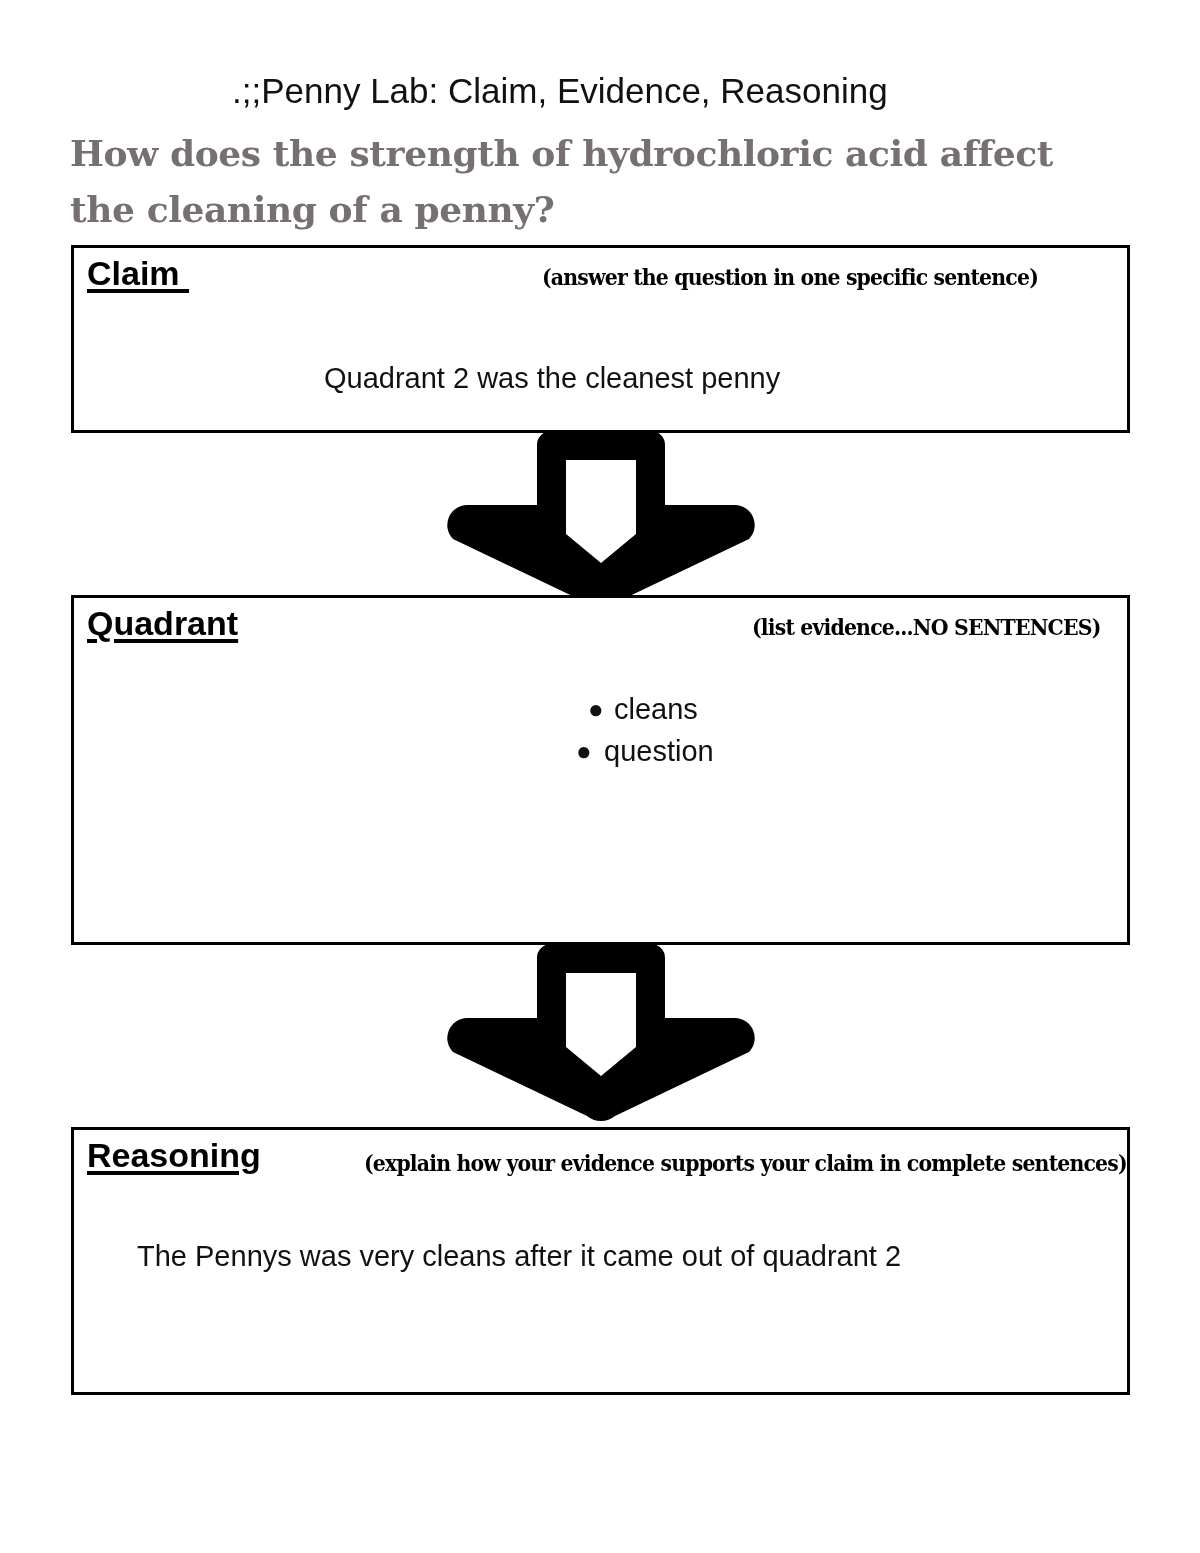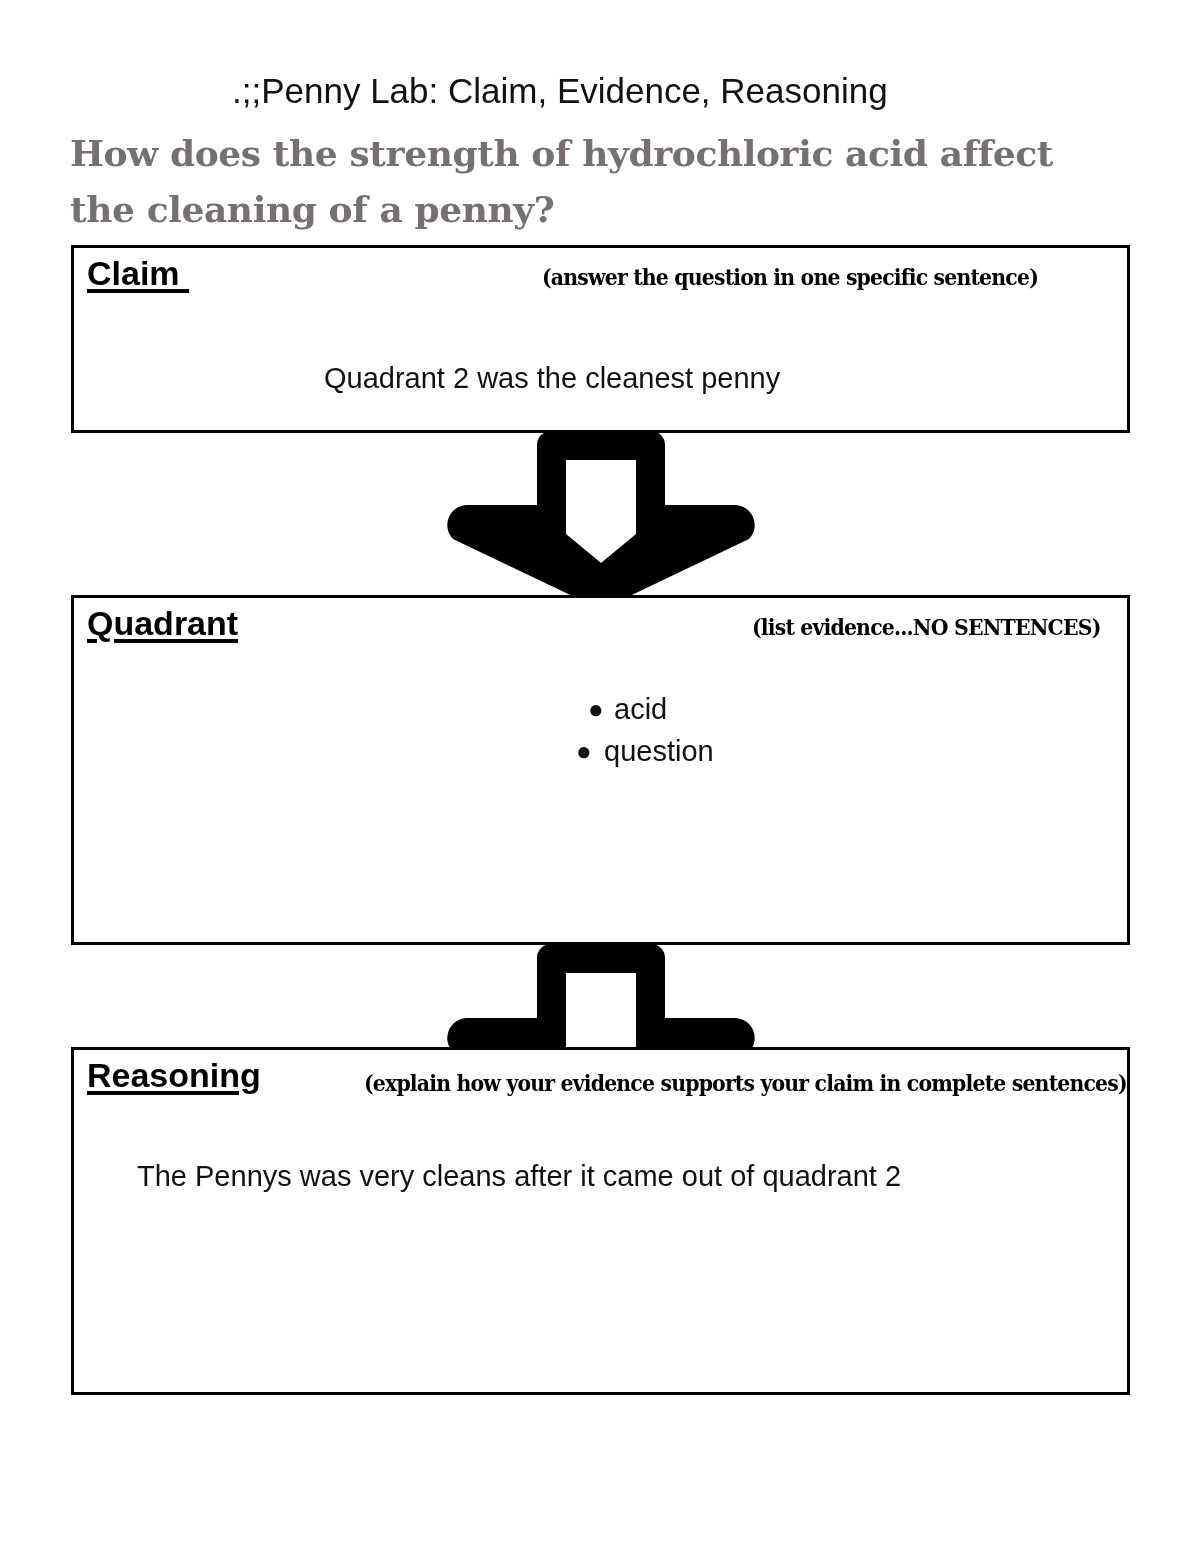--- a/index.html
+++ b/index.html
@@ -54,21 +54,21 @@
   .cer-box {
     position: absolute;
     left: 71px;
     width: 1059px;
     box-sizing: border-box;
     border: 3px solid #000000;
     background: #ffffff;
   }
   .box-claim     { top: 245px;  height: 188px; }
   .box-evidence  { top: 595px;  height: 350px; }
-  .box-reasoning { top: 1047px; height: 348px; }
+  .box-reasoning { top: 1127px; height: 268px; }
 
   .box-header {
     position: relative;
     height: 52px;
   }
 
   .box-label {
     position: absolute;
     left: 13px;
     top: 6px;
@@ -191,21 +191,21 @@
   </div>
 
   <div class="cer-box box-evidence">
     <div class="box-header">
       <span class="box-label">Quadrant</span>
       <span class="box-hint hint-evidence">(list evidence...NO SENTENCES)</span>
     </div>
     <ul class="evidence-list">
       <li>
         <span class="bullet">●</span>
-        <span>acid</span>
+        <span>cleans</span>
       </li>
       <li>
         <span class="bullet">●</span>
         <span>question</span>
       </li>
     </ul>
   </div>
 
   <div class="arrow-down arrow-2">
     <svg viewBox="0 0 316 202" xmlns="http://www.w3.org/2000/svg" aria-hidden="true">

